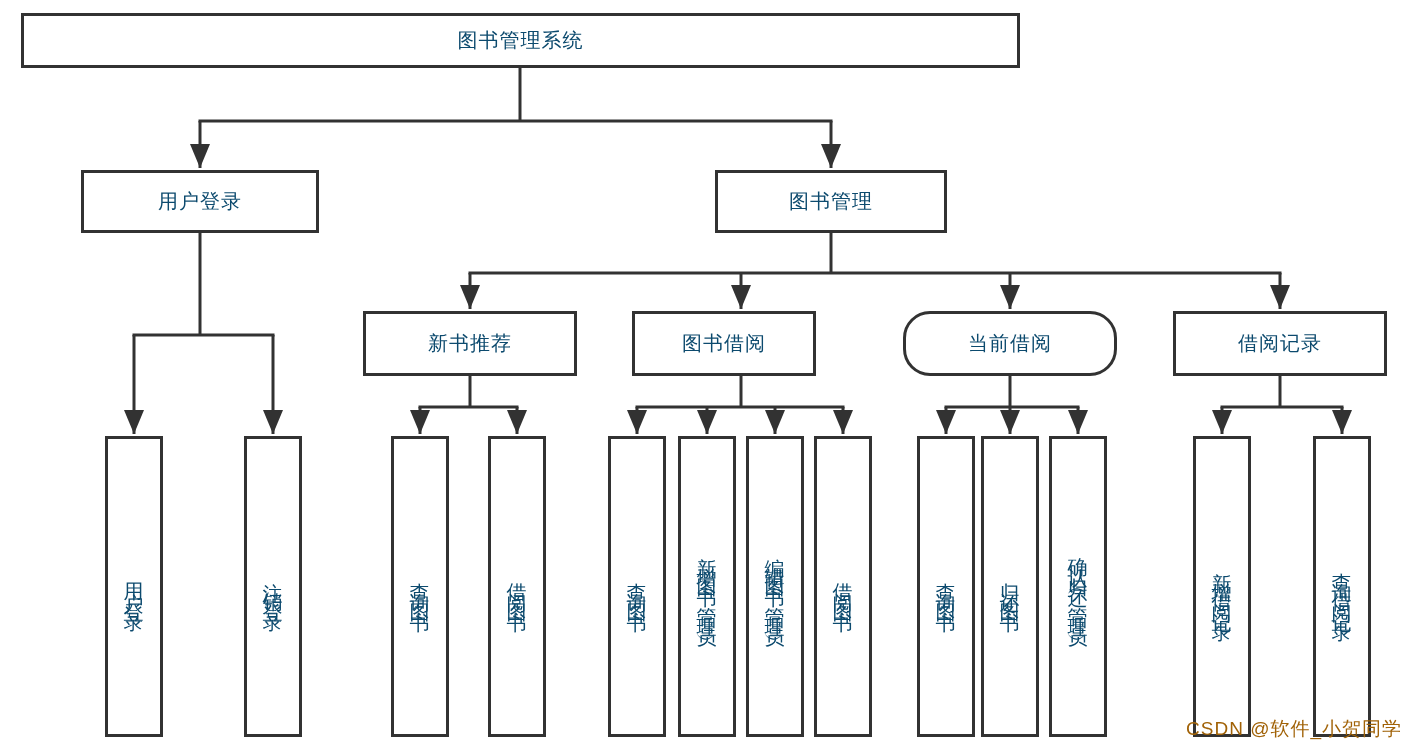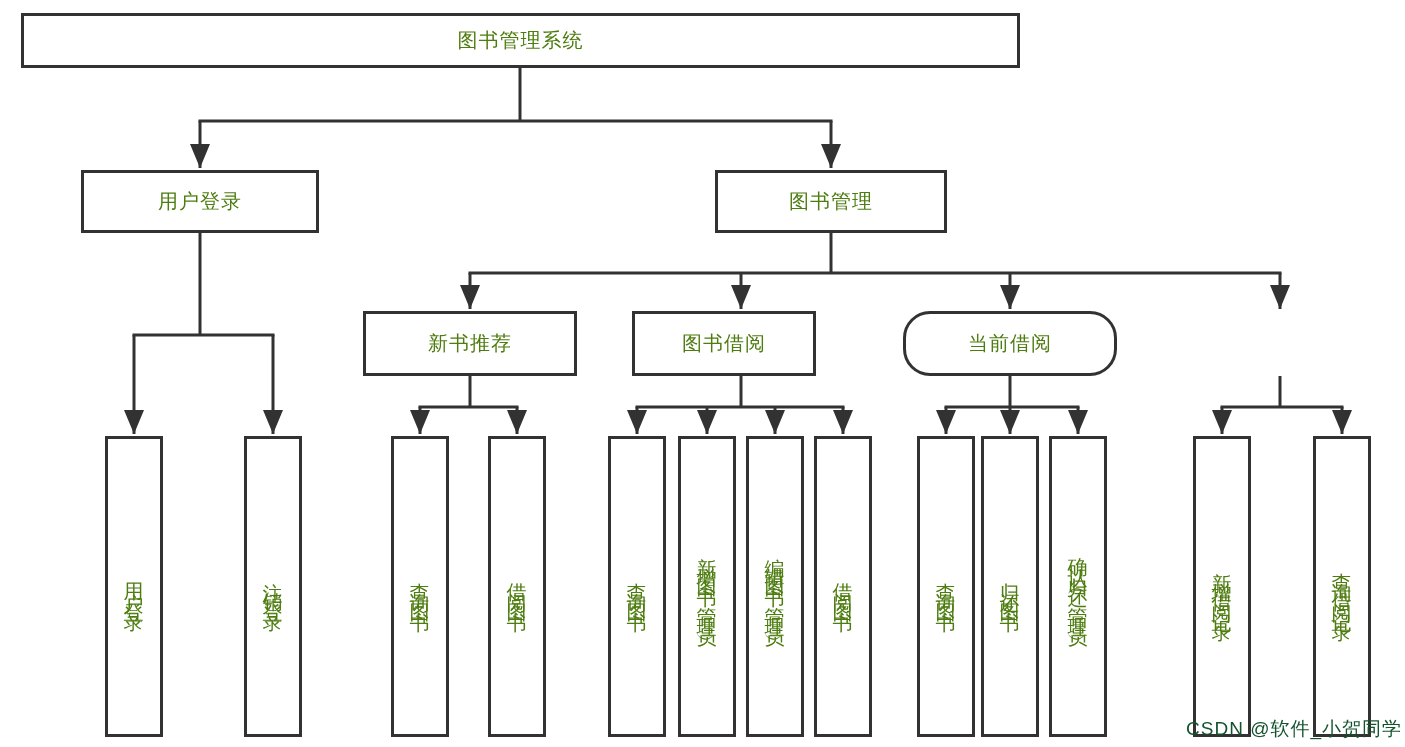--- a/index.html
+++ b/index.html
@@ -19,41 +19,41 @@
     position: absolute;
     left: 0;
     top: 0;
     pointer-events: none;
   }
   .box {
     position: absolute;
     box-sizing: border-box;
     background: #ffffff;
     border: 3px solid #323232;
-    color: #4d7c0f;
+    color: #0c4a6e;
     display: flex;
     align-items: center;
     justify-content: center;
     font-size: 20px;
     letter-spacing: 1px;
     text-align: center;
     white-space: nowrap;
   }
   .vbox {
     writing-mode: vertical-rl;
     letter-spacing: 10px;
     white-space: normal;
     line-height: 1;
   }
   .watermark {
     position: absolute;
     right: 3px;
     bottom: 5px;
     font-size: 19px;
-    color: #14532d;
+    color: #a16207;
     letter-spacing: 1px;
     white-space: nowrap;
   }
 </style>
 </head>
 <body>
 
 <div id="canvas">
 
   <svg id="wires" width="1405" height="747" viewBox="0 0 1405 747">
@@ -107,20 +107,21 @@
   </svg>
 
   <div class="box" style="left:21px; top:13px; width:999px; height:55px;">图书管理系统</div>
 
   <div class="box" style="left:81px; top:170px; width:238px; height:63px;">用户登录</div>
   <div class="box" style="left:363px; top:311px; width:214px; height:65px;">新书推荐</div>
 
   <div class="box" style="left:715px; top:170px; width:232px; height:63px;">图书管理</div>
   <div class="box" style="left:632px; top:311px; width:184px; height:65px;">图书借阅</div>
   <div class="box" style="left:903px; top:311px; width:214px; height:65px;border-radius:27px;">当前借阅</div>
+  <div class="box" style="left:1173px; top:311px; width:214px; height:65px;">借阅记录</div>
 
   <div class="box vbox" style="left:105px; top:436px; width:58px; height:301px;">用户登录</div>
   <div class="box vbox" style="left:244px; top:436px; width:58px; height:301px;">注销登录</div>
 
   <div class="box vbox" style="left:391px; top:436px; width:58px; height:301px;">查询图书</div>
   <div class="box vbox" style="left:488px; top:436px; width:58px; height:301px;">借阅图书</div>
 
   <div class="box vbox" style="left:608px; top:436px; width:58px; height:301px;">查询图书</div>
   <div class="box vbox" style="left:678px; top:436px; width:58px; height:301px;">新增图书（管理员）</div>
   <div class="box vbox" style="left:746px; top:436px; width:58px; height:301px;">编辑图书（管理员）</div>

